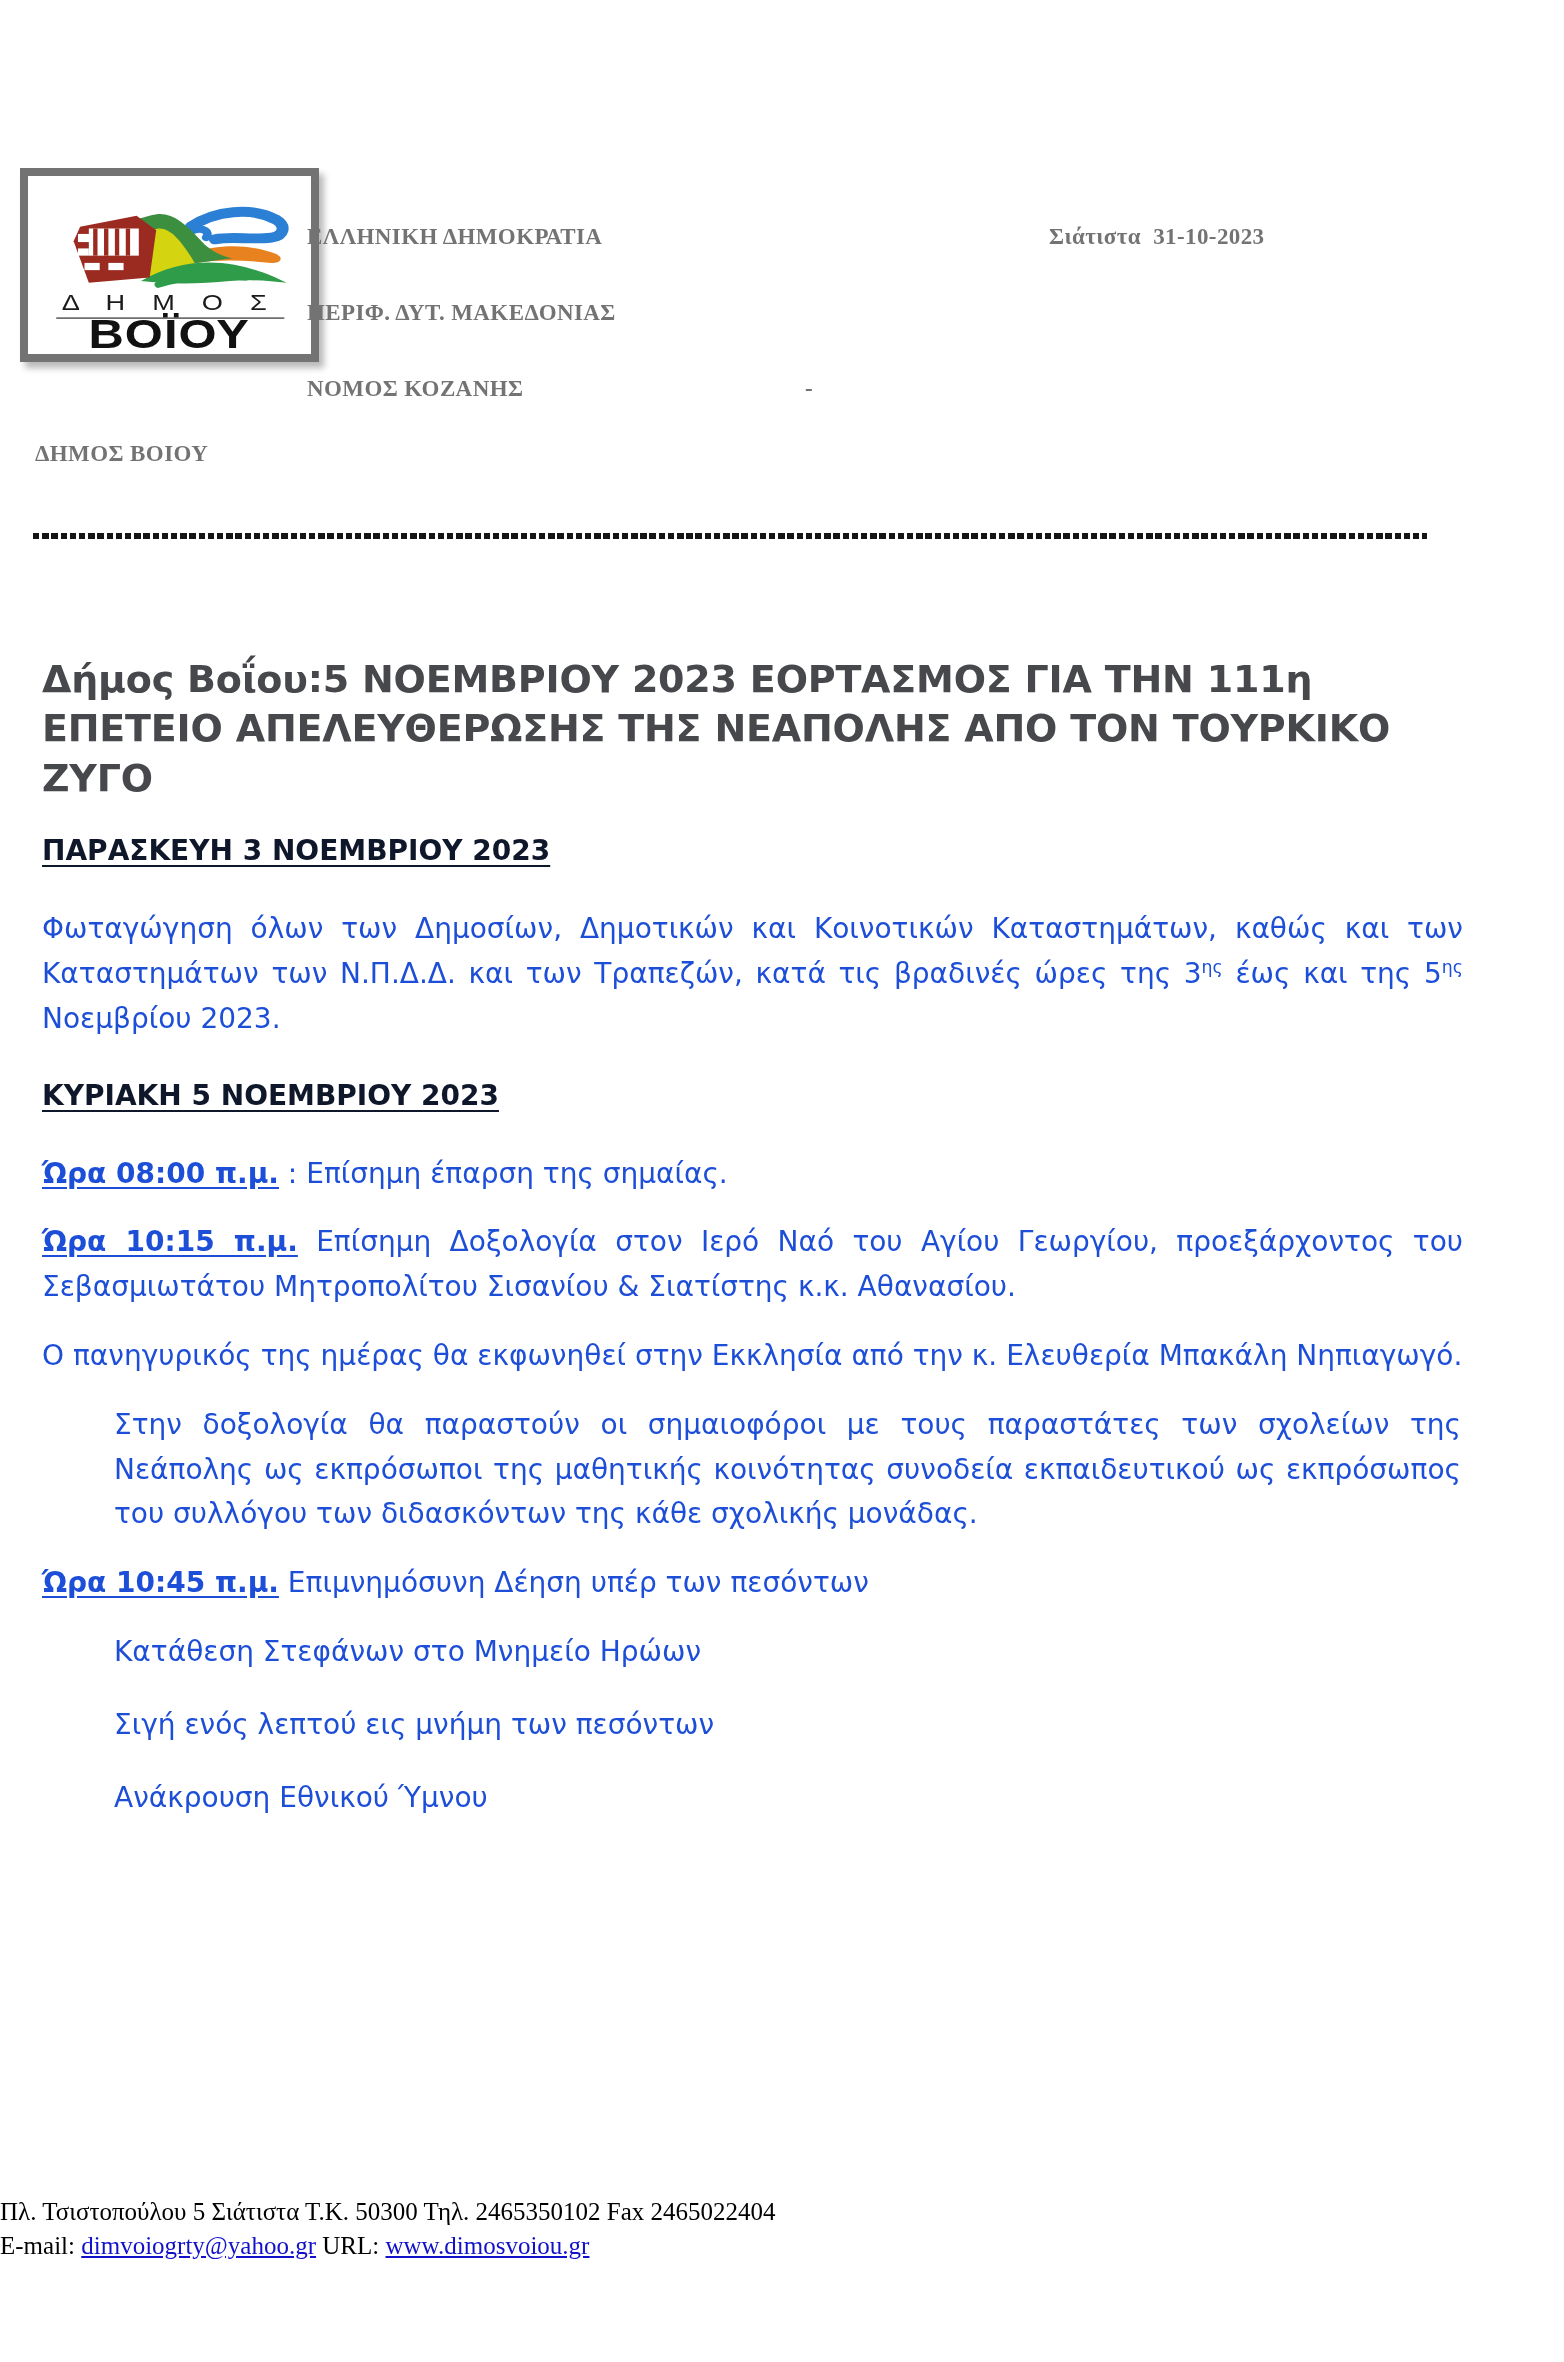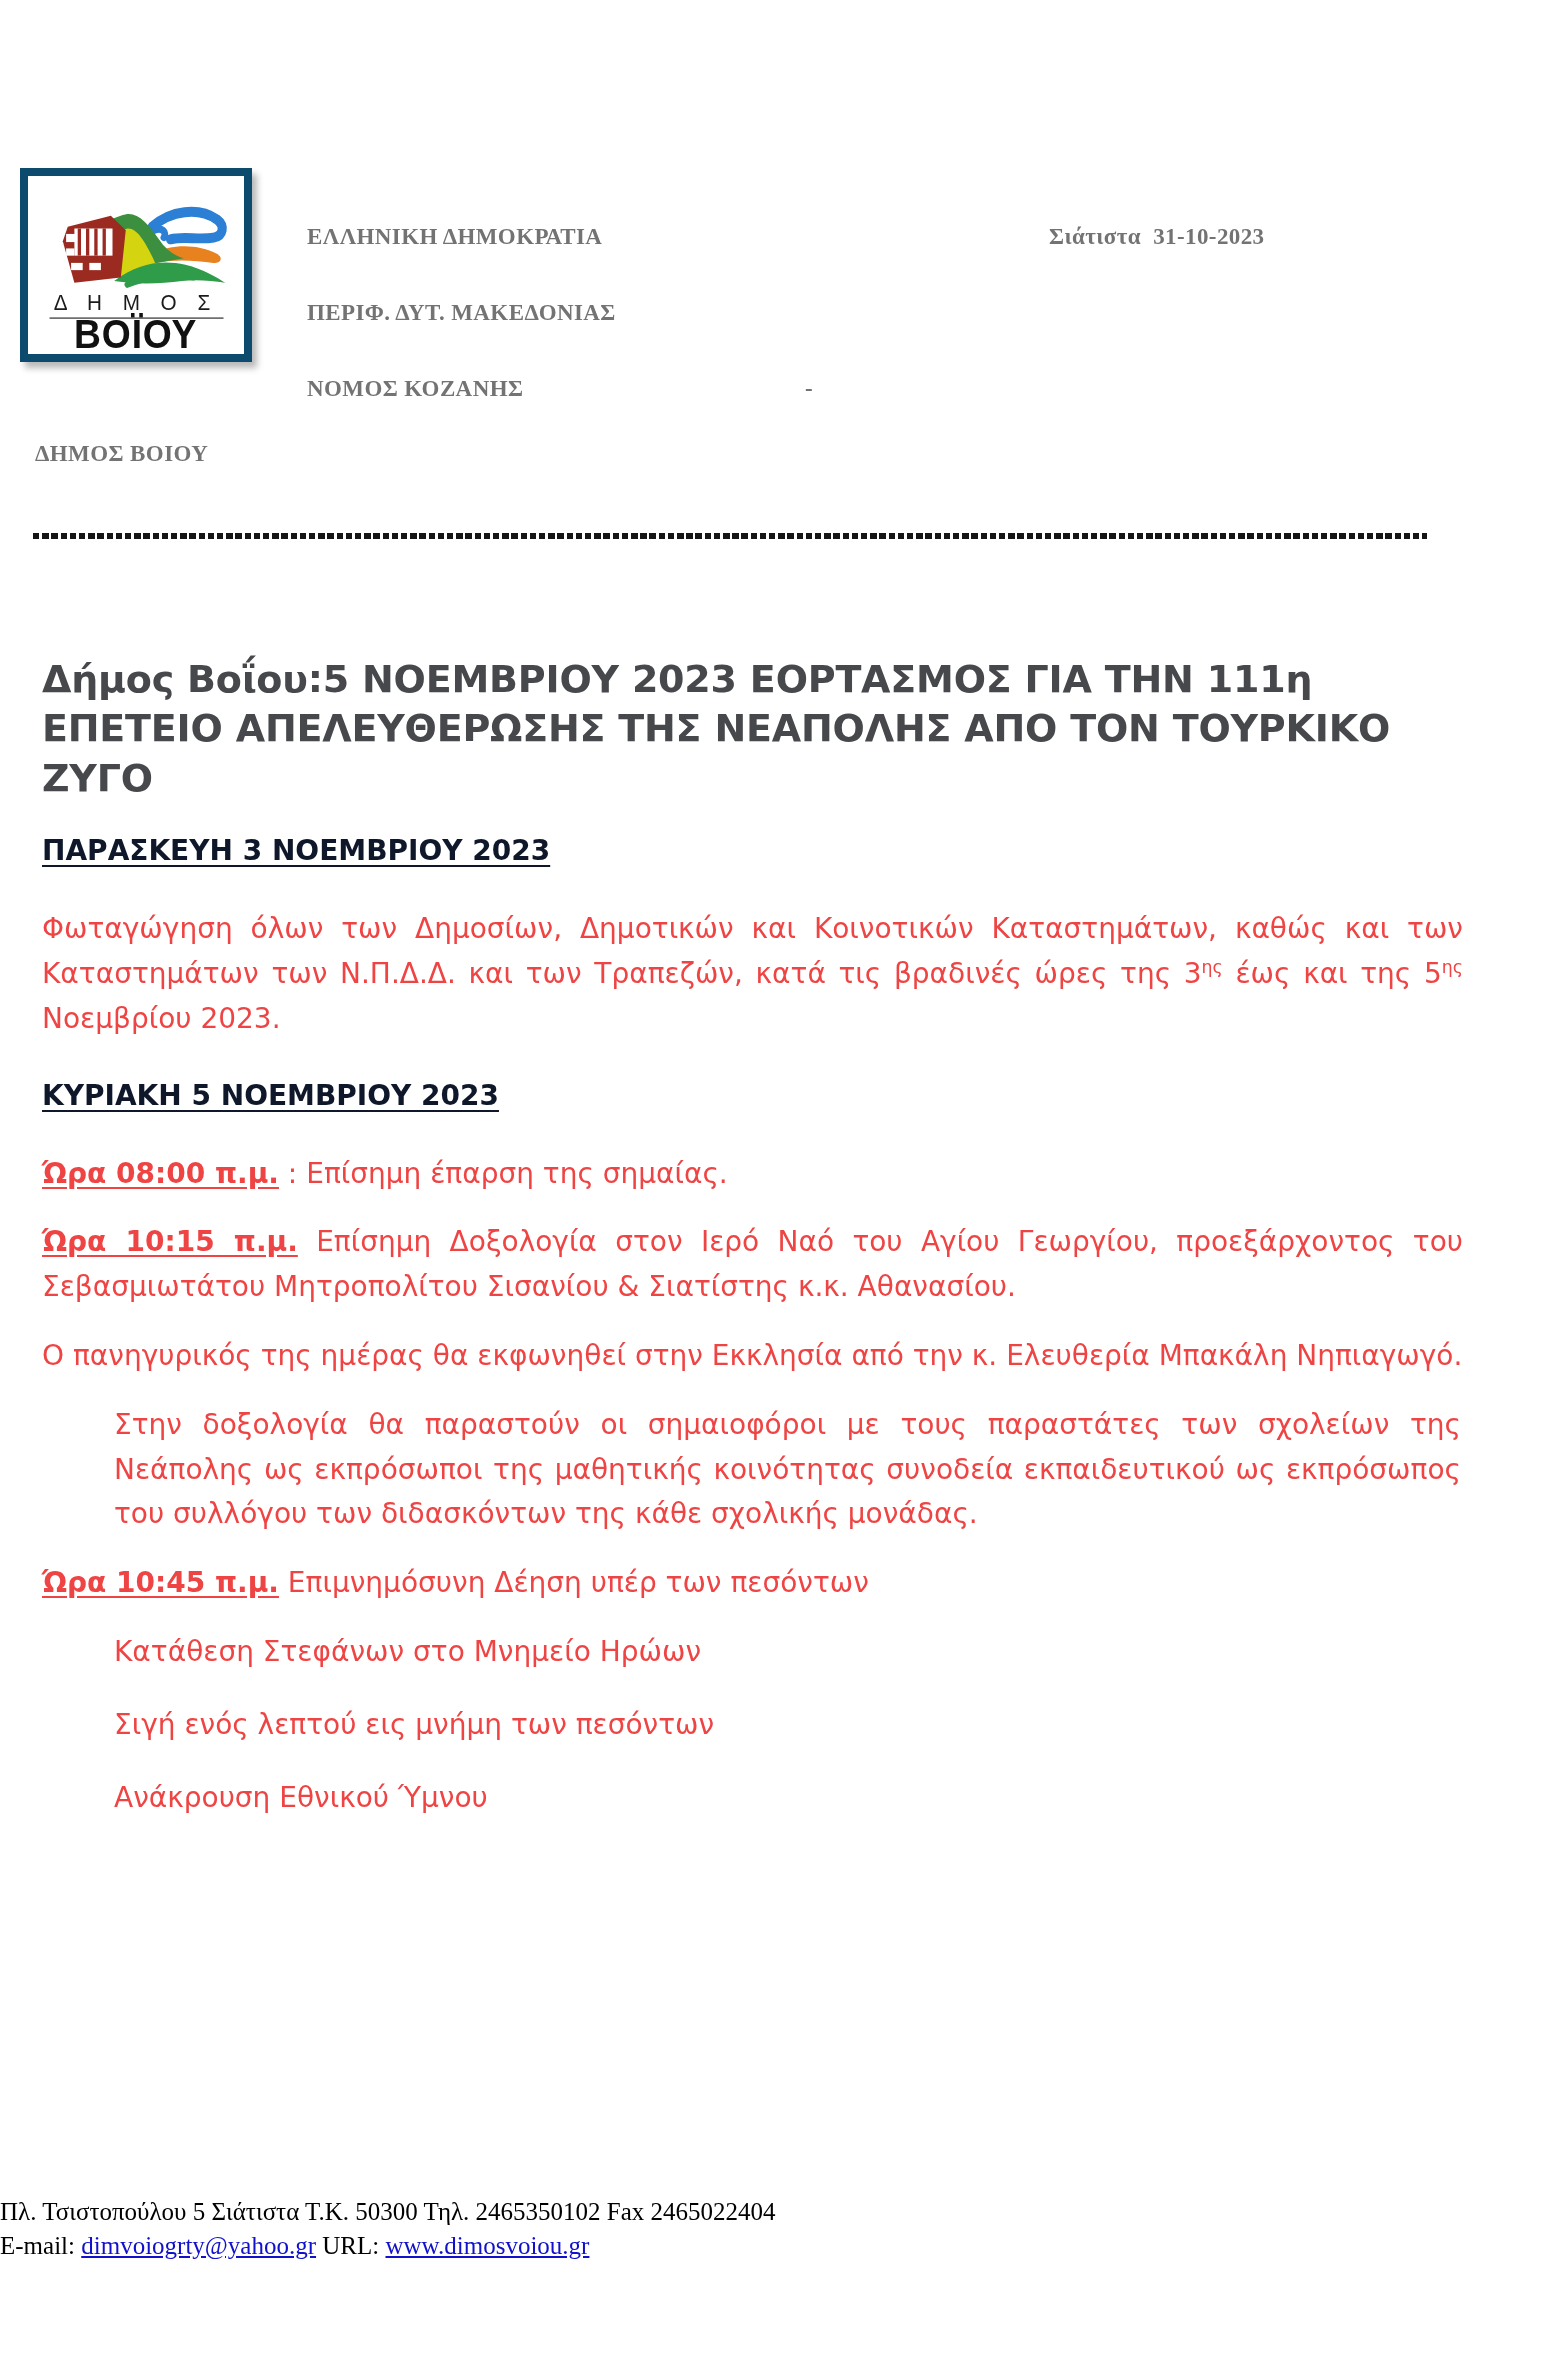--- a/index.html
+++ b/index.html
@@ -27,23 +27,23 @@
     position: absolute;
     left: 0; top: 0;
     width: 1564px;
     height: 517px;
   }
 
   .logo-box {
     position: absolute;
     left: 20px;
     top: 168px;
-    width: 232px;
+    width: 299px;
     height: 194px;
-    background: #0c4a6e;
+    background: #737373;
     padding: 8.3px;
     box-sizing: border-box;
     box-shadow: 4.6px 5.5px 6.5px rgba(0,0,0,0.28);
   }
   .logo-inner {
     width: 100%;
     height: 100%;
     background: #ffffff;
     position: relative;
     overflow: hidden;
@@ -107,21 +107,21 @@
     text-underline-offset: 4.6px;
     margin: 0 0 20px 0;
     display: inline-block;
   }
   .sub-head-wrap { margin: 0 0 20px 0; }
 
   .para {
     font-family: "DejaVu Sans", sans-serif;
     font-size: 28px;
     line-height: 1.60;
-    color: #ef4444;
+    color: #1d4ed8;
     margin: 0 0 24px 0;
     text-align: justify;
     width: 1421px;
   }
   .para.nojust { text-align: left; }
 
   .para.indent {
     margin-left: 72px;
     width: 1347px;
     margin-bottom: 24px;

